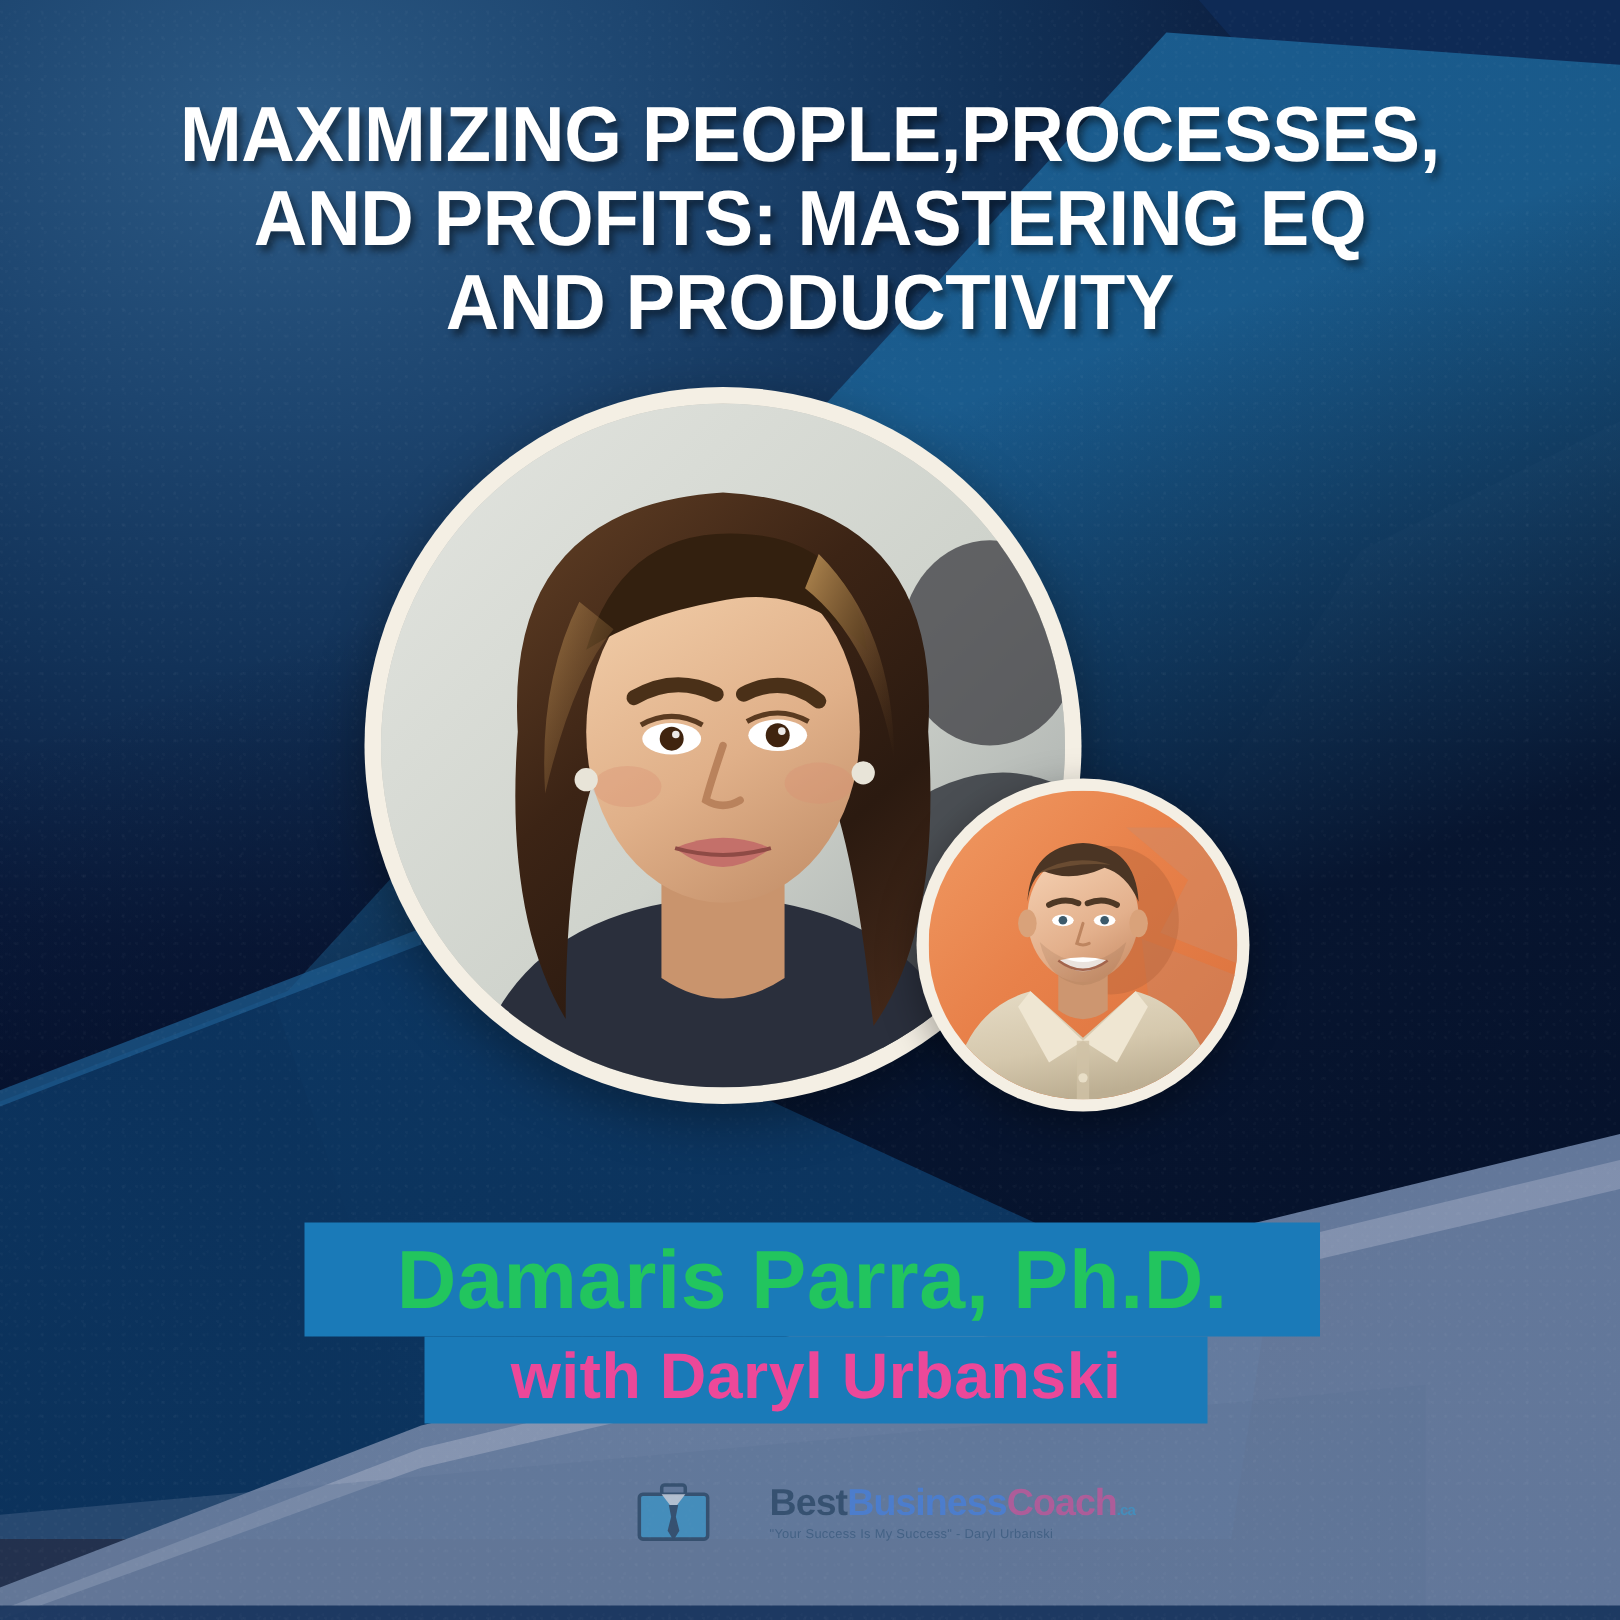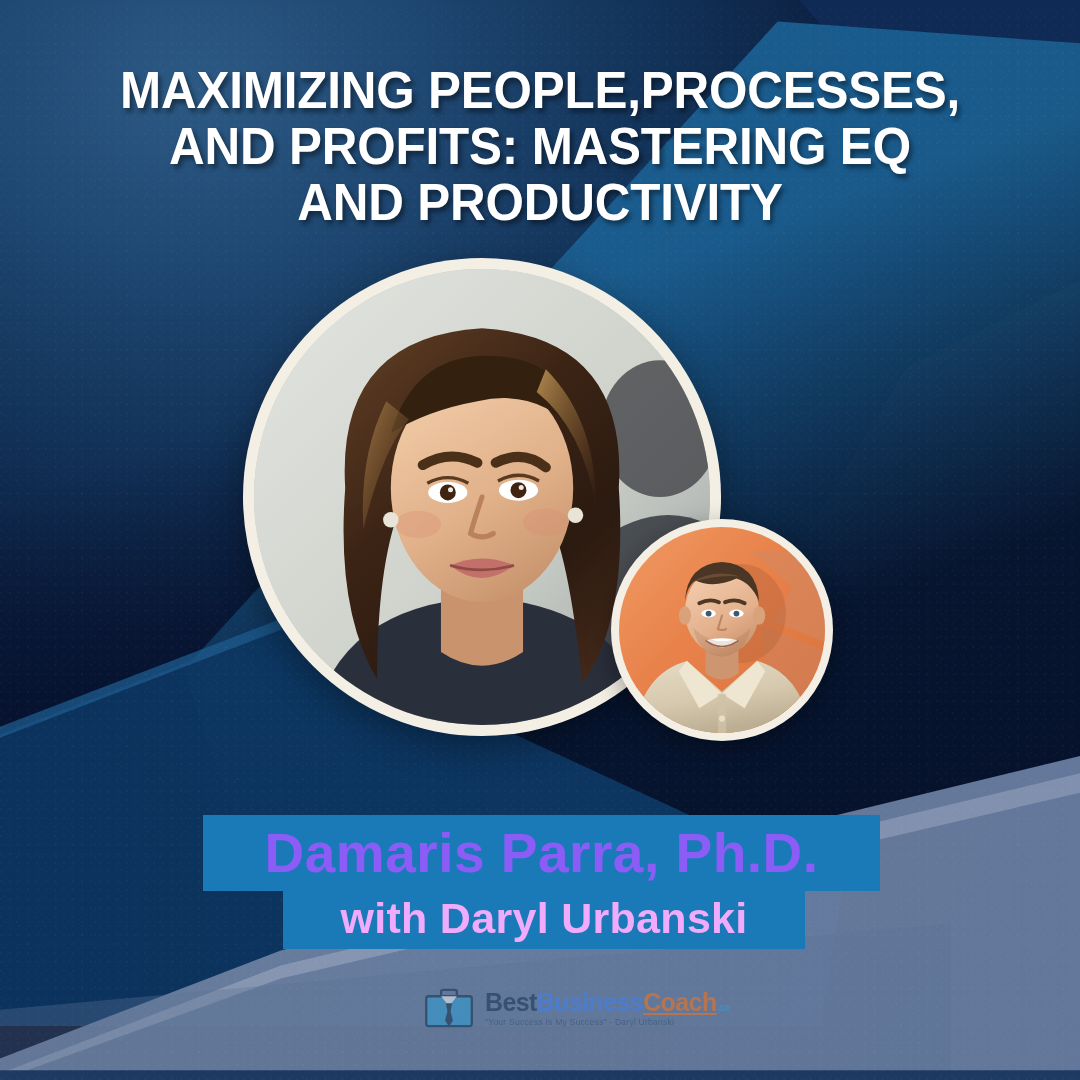--- a/index.html
+++ b/index.html
@@ -171,71 +171,72 @@
   }
   .name-line1 {
     position: absolute;
     left: 203px;
     top: 815px;
     width: 677px;
     height: 76px;
     display: flex;
     align-items: center;
     justify-content: center;
-    color: #8b5cf6;
+    color: #22c55e;
     font-size: 55px;
     font-weight: 700;
     letter-spacing: 0.5px;
     z-index: 5;
   }
   .name-line2 {
     position: absolute;
     left: 283px;
     top: 888px;
     width: 522px;
     height: 60px;
     display: flex;
     align-items: center;
     justify-content: center;
-    color: #f0abfc;
+    color: #ec4899;
     font-size: 43px;
     font-weight: 700;
     letter-spacing: 0.3px;
     z-index: 5;
   }
 
   
   .logo {
     position: absolute;
     left: 421px;
     top: 983px;
     width: 246px;
     height: 50px;
     display: flex;
     align-items: center;
     opacity: 0.55;
+    gap: 28px;
   }
   .logo-mark { width: 56px; height: 44px; flex: none; }
   .logo-text-wrap {
     margin-left: 8px;
     display: flex;
     flex-direction: column;
     justify-content: center;
   }
   .logo-words {
     font-size: 25px;
     font-weight: 700;
     line-height: 1;
     letter-spacing: -0.6px;
     display: flex;
     align-items: flex-start;
   }
   .lw-best { color: #13324f; }
   .lw-business { color: #3b82f6; }
-  .lw-coach { color: #f97316; text-decoration: underline; }
+  .lw-coach { color: #ec4899; }
   .lw-tld {
     color: #2e9fd6;
     font-size: 10px;
     line-height: 1;
     margin-top: 13px;
     font-weight: 700;
   }
   .logo-tagline {
     font-size: 8.6px;
     color: #2b4f73;

